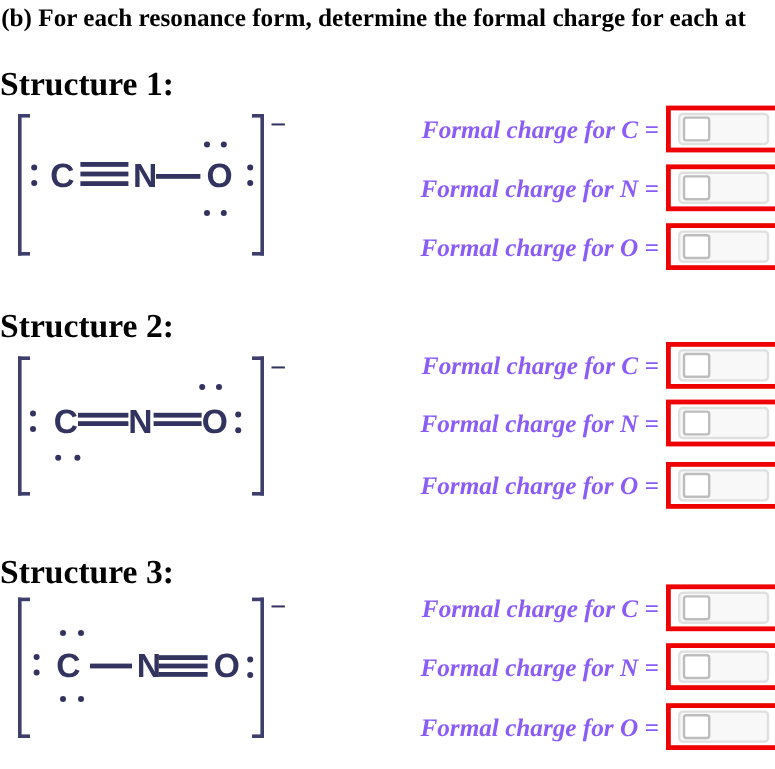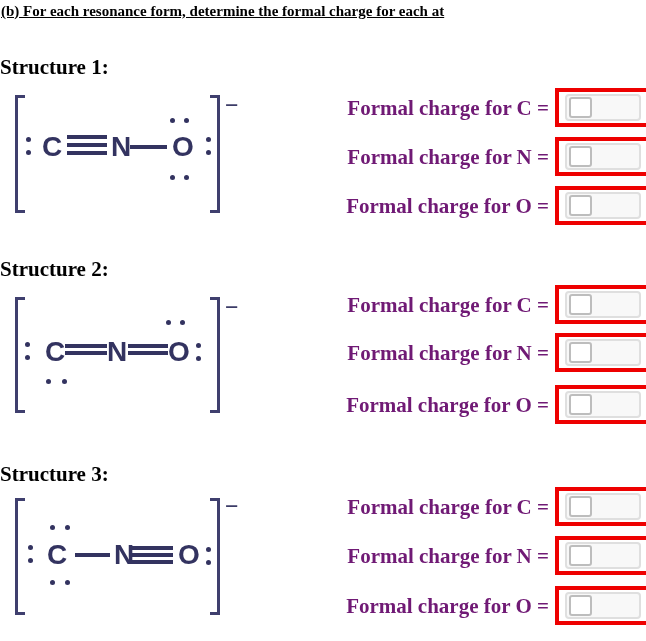--- a/index.html
+++ b/index.html
@@ -12,25 +12,25 @@
   }
   * { box-sizing:border-box; }
 
   .serif-bold {
     font-family:"Liberation Serif", serif;
     font-weight:bold;
     color:#000000;
   }
   .title {
     position:absolute; top:3px; left:1px;
-    font-size:15px; white-space:nowrap;text-decoration:underline;
+    font-size:21px; white-space:nowrap;
   }
   .struct-label {
     position:absolute; left:0;
-    font-size:21px; white-space:nowrap;
+    font-size:28px; white-space:nowrap;
   }
 
   .lewis { position:absolute; width:250px; height:130px; }
 
   .bracket {
     position:absolute; width:10px;
     border:0 solid #3f3f6e;
   }
   .bracket.left  { border-left-width:3px;  border-top-width:3px; border-bottom-width:3px; }
   .bracket.right { border-right-width:3px; border-top-width:3px; border-bottom-width:3px; }
@@ -61,22 +61,23 @@
   .answer-row {
     position:absolute; left:330px;
     width:330px; height:40px;
   }
   .row-label {
     position:absolute; left:0; top:0;
     width:219px; height:40px; line-height:40px;
     text-align:right;
     font-size:21px;
     font-family:"Liberation Serif", serif;
-    font-weight:bold; color:#701a75;
+    font-weight:bold; color:#8b5cf6;
     white-space:nowrap;
+    font-style:italic;
   }
   .red-box {
     position:absolute; left:225px; top:0;
     width:122px; height:39px;
     border:4px solid #ee0000;
     background:#ffffff;
   }
   .field {
     position:absolute; left:6px; top:2px;
     width:76px; height:27px;

